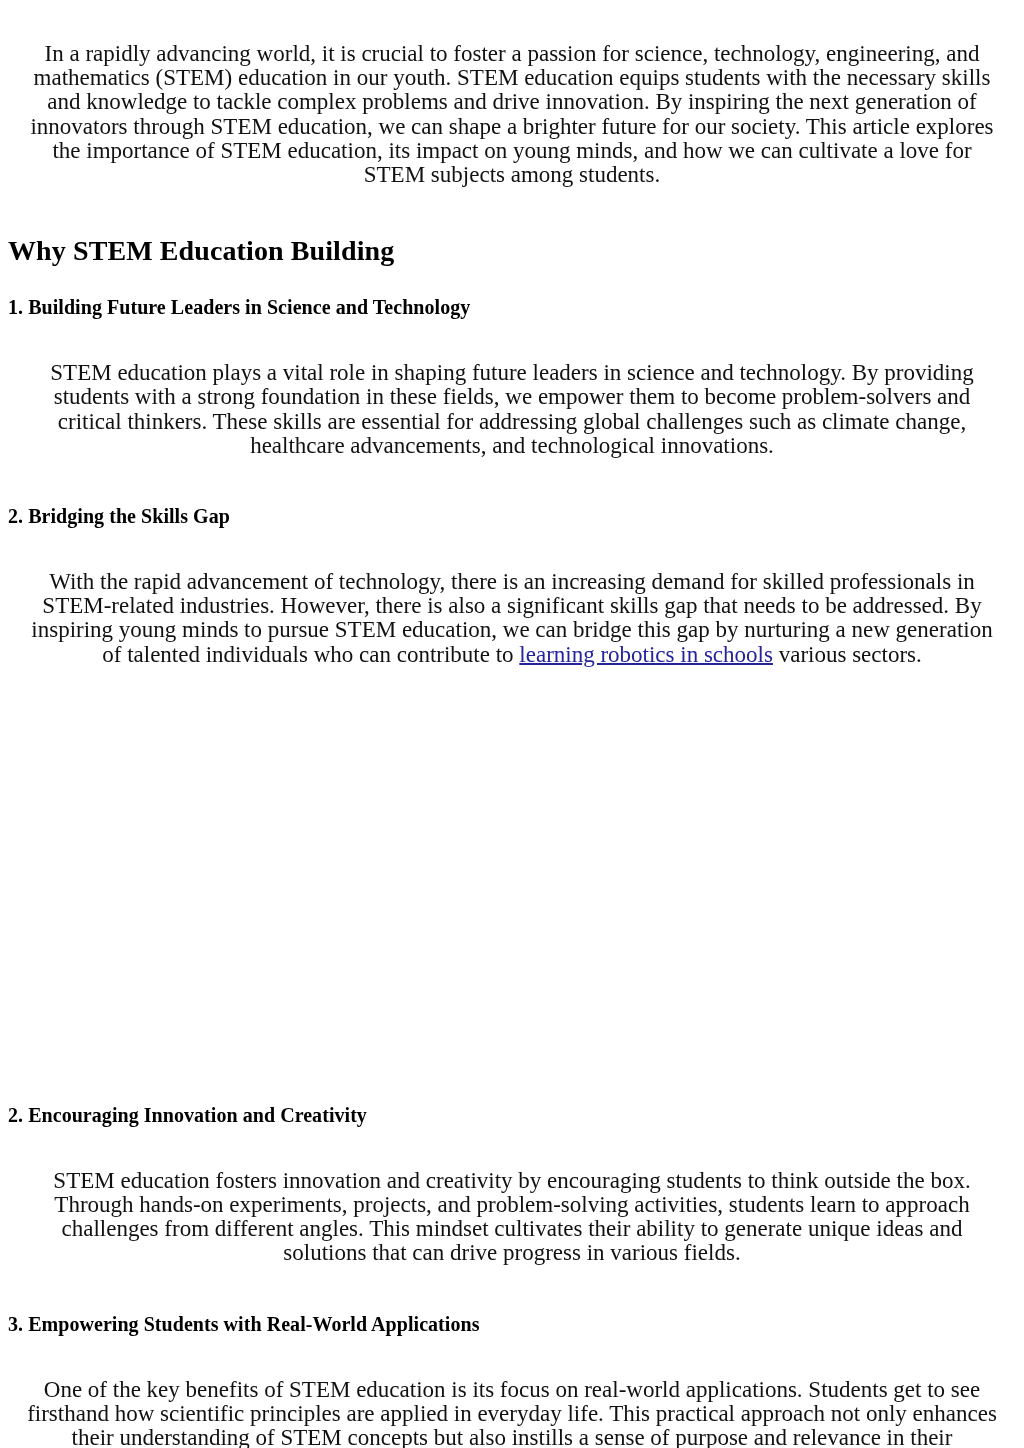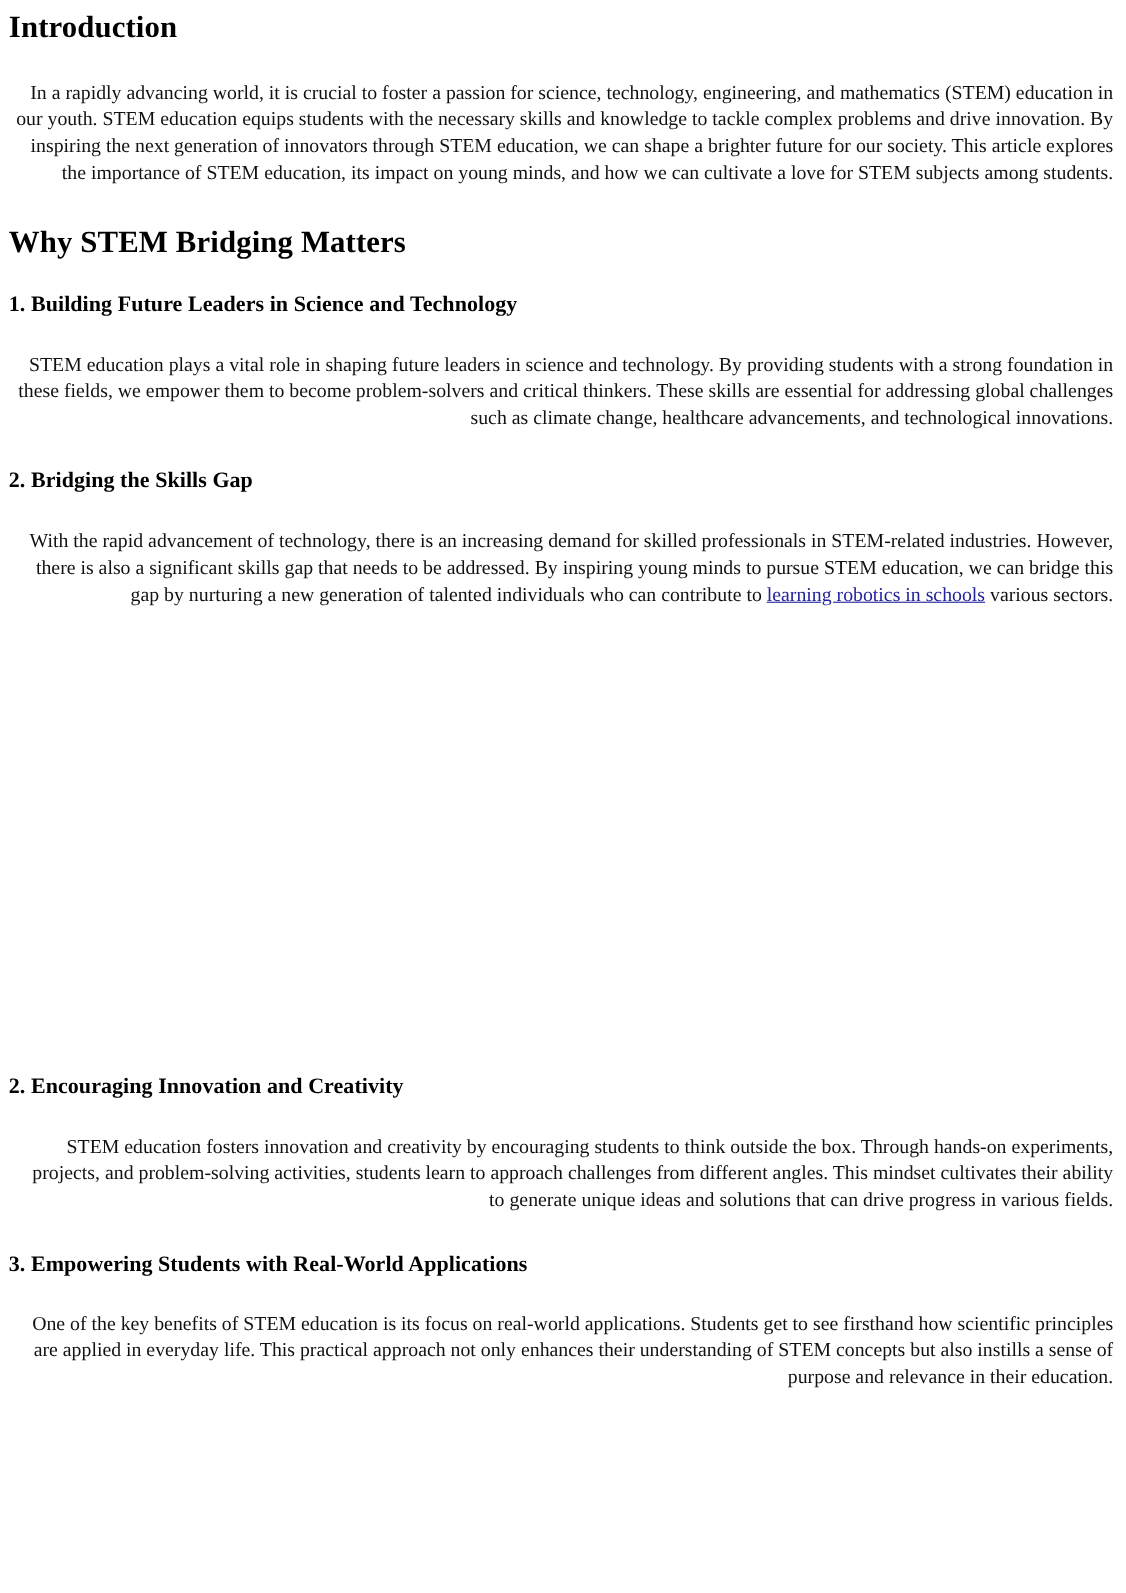--- a/index.html
+++ b/index.html
@@ -39,26 +39,26 @@
     font-size: 20px;
     line-height: 24px;
     font-weight: bold;
     color: #000000;
     margin: 0;
     padding: 0;
     letter-spacing: 0.05px;
   }
   p.body-text {
     font-family: "Liberation Serif", "DejaVu Serif", serif;
-    font-size: 18px;
+    font-size: 23px;
     line-height: 24.2px;
     color: #111111;
-    margin: 4px;
+    margin: 16px;
     padding: 0;
-    text-align: right;
+    text-align: center;
   }
   a.inline-link {
     color: #23239c;
     text-underline-offset: 1px;
   }
   .gap-26 { height: 26px; }
   .gap-28 { height: 28px; }
   .gap-30 { height: 30px; }
   .gap-32 { height: 32px; }
   
@@ -67,29 +67,28 @@
     background: #ffffff;
   }
   .media-placeholder.large { height: 420px; }
   .media-placeholder.small { height: 40px; }
 </style>
 </head>
 <body>
 
 <div class="page">
 
-  <h2 class="section-title first">Introduction</h2>
 
   <div class="gap-26"></div>
 
   <p class="body-text">In a rapidly advancing world, it is crucial to foster a passion for science, technology, engineering, and mathematics (STEM) education in our youth. STEM education equips students with the necessary skills and knowledge to tackle complex problems and drive innovation. By inspiring the next generation of innovators through STEM education, we can shape a brighter future for our society. This article explores the importance of STEM education, its impact on young minds, and how we can cultivate a love for STEM subjects among students.</p>
 
   <div class="gap-32"></div>
 
-  <h2 class="section-title">Why STEM Bridging Matters</h2>
+  <h2 class="section-title">Why STEM Education Building</h2>
 
   <div class="gap-28"></div>
 
   <h3 class="sub-title">1. Building Future Leaders in Science and Technology</h3>
 
   <div class="gap-26"></div>
 
   <p class="body-text">STEM education plays a vital role in shaping future leaders in science and technology. By providing students with a strong foundation in these fields, we empower them to become problem-solvers and critical thinkers. These skills are essential for addressing global challenges such as climate change, healthcare advancements, and technological innovations.</p>
 
   <div class="gap-30"></div>

